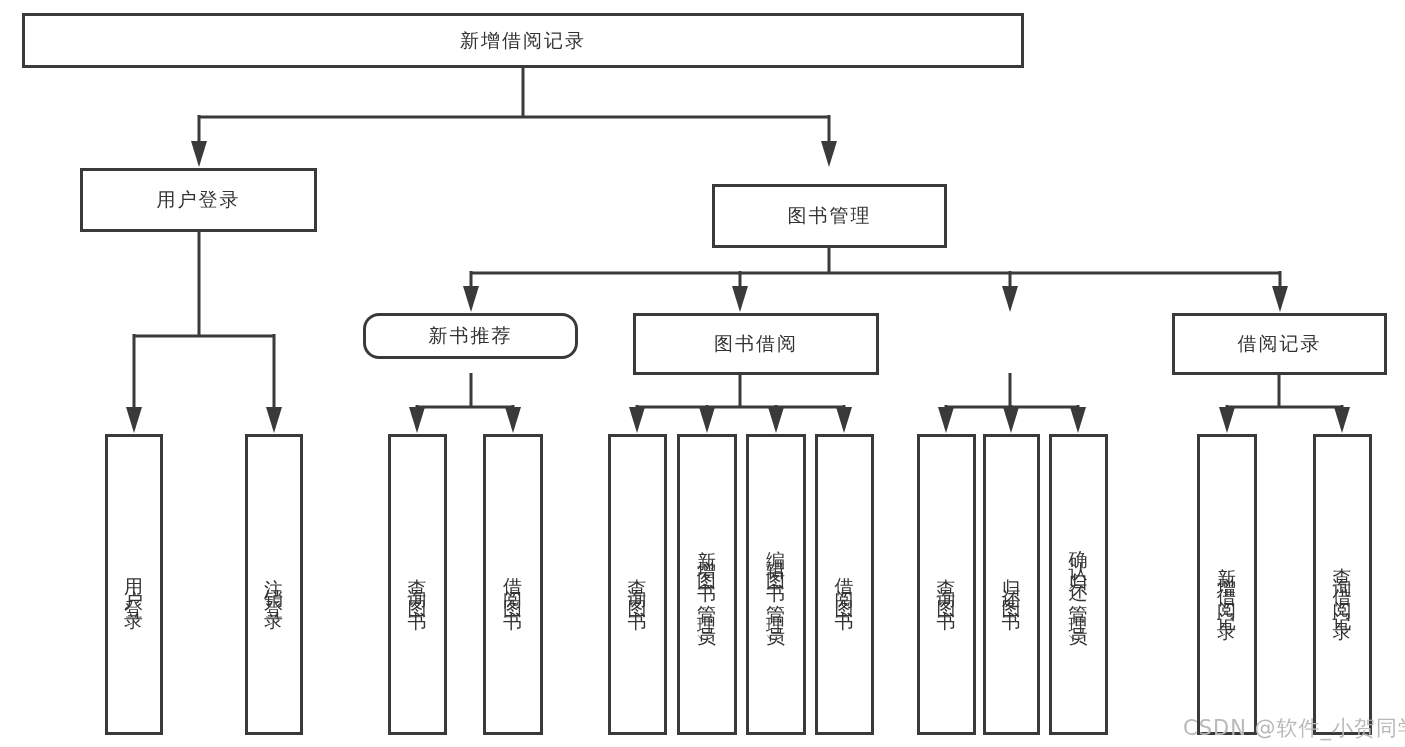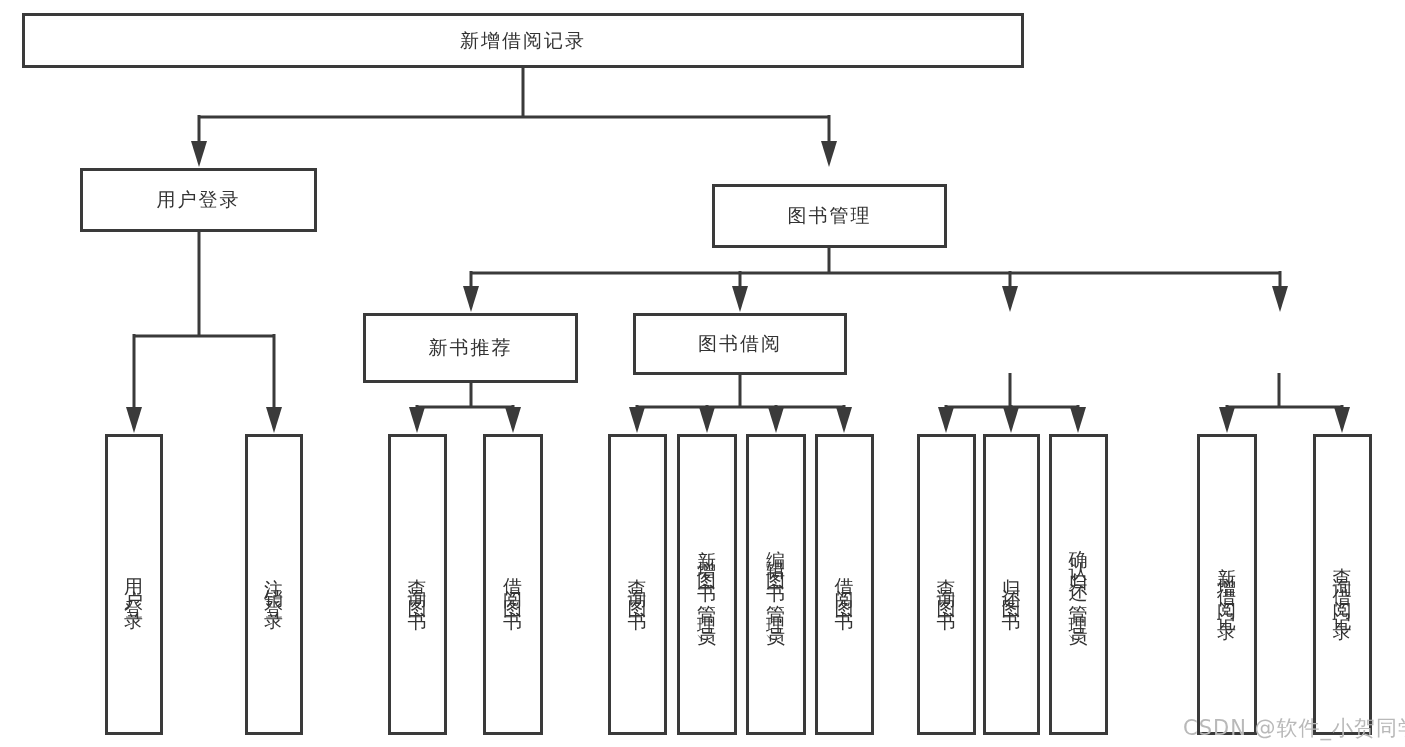--- a/index.html
+++ b/index.html
@@ -94,25 +94,28 @@
     <span class="h-label">新增借阅记录</span>
   </div>
 
   <div class="box" style="left:80px; top:168px; width:237px; height:64px;">
     <span class="h-label">用户登录</span>
   </div>
   <div class="box" style="left:712px; top:168px; width:235px; height:64px;margin-top:16px;">
     <span class="h-label">图书管理</span>
   </div>
 
-  <div class="box" style="left:363px; top:313px; width:215px; height:70px;">
+  <div class="box" style="left:363px; top:313px; width:215px; height:46px;border-radius:16px;">
     <span class="h-label">新书推荐</span>
   </div>
-  <div class="box" style="left:633px; top:313px; width:214px; height:62px;">
+  <div class="box" style="left:633px; top:313px; width:246px; height:62px;">
     <span class="h-label">图书借阅</span>
+  </div>
+  <div class="box" style="left:1172px; top:313px; width:215px; height:62px;">
+    <span class="h-label">借阅记录</span>
   </div>
 
   <div class="box" style="left:105px; top:434px; width:58px; height:301px;">
     <span class="leaf-label">用户登录</span>
   </div>
   <div class="box" style="left:245px; top:434px; width:58px; height:301px;">
     <span class="leaf-label">注销登录</span>
   </div>
 
   <div class="box" style="left:388px; top:434px; width:59px; height:301px;">

